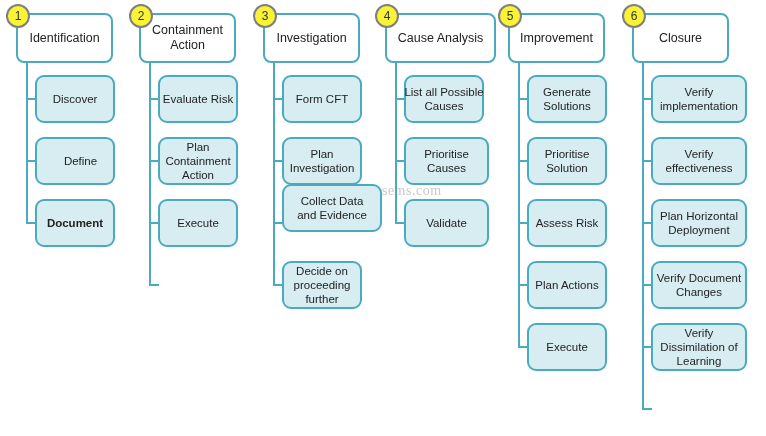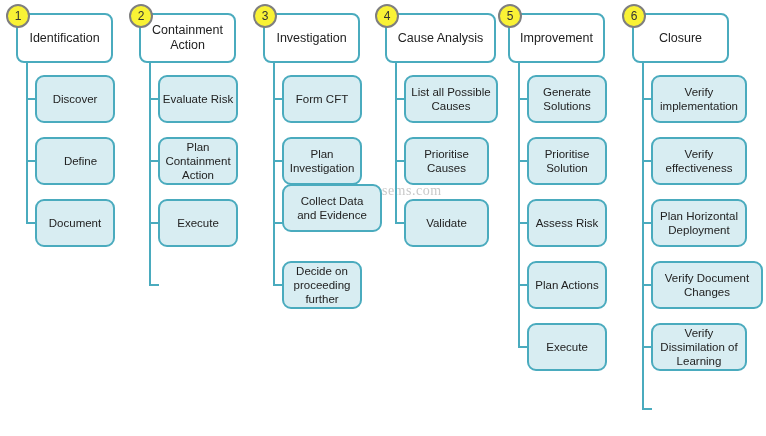--- a/index.html
+++ b/index.html
@@ -91,21 +91,21 @@
   <div id="columns-root">
       <div class="column" style="left: 16px;">
         <div class="vline" style="left: 10px; top: 60px; height: 164px;"></div>
         <div class="header-box" style="left: 0px; width: 97px;">Identification</div>
         <div class="circle" style="left: -10px;">1</div>
         <div class="stub" style="left: 10px; top: 98px;"></div>
         <div class="child-box" style="left: 19px; top: 75px; width: 80px;">Discover</div>
         <div class="stub" style="left: 10px; top: 160px;"></div>
         <div class="child-box" style="left: 19px; top: 137px; width: 80px; padding-left: 11px;">Define</div>
         <div class="stub" style="left: 10px; top: 222px;"></div>
-        <div class="child-box" style="left: 19px; top: 199px; width: 80px;">Document</div>
+        <div class="child-box" style="left: 19px; top: 199px; width: 80px; font-weight: bold;">Document</div>
       </div>
       <div class="column" style="left: 139px;">
         <div class="vline" style="left: 10px; top: 60px; height: 226px;"></div>
         <div class="header-box" style="left: 0px; width: 97px;">Containment
 Action</div>
         <div class="circle" style="left: -10px;">2</div>
         <div class="stub" style="left: 10px; top: 98px;"></div>
         <div class="child-box" style="left: 19px; top: 75px; width: 80px;">Evaluate Risk</div>
         <div class="stub" style="left: 10px; top: 160px;"></div>
         <div class="child-box" style="left: 19px; top: 137px; width: 80px;">Plan
@@ -130,21 +130,21 @@
         <div class="stub" style="left: 10px; top: 284px;"></div>
         <div class="child-box" style="left: 19px; top: 261px; width: 80px;">Decide on
 proceeding
 further</div>
       </div>
       <div class="column" style="left: 385px;">
         <div class="vline" style="left: 10px; top: 60px; height: 164px;"></div>
         <div class="header-box" style="left: 0px; width: 111px;">Cause Analysis</div>
         <div class="circle" style="left: -10px;">4</div>
         <div class="stub" style="left: 10px; top: 98px;"></div>
-        <div class="child-box" style="left: 19px; top: 75px; width: 94px;">List all Possible
+        <div class="child-box" style="left: 19px; top: 75px; width: 80px;">List all Possible
 Causes</div>
         <div class="stub" style="left: 10px; top: 160px;"></div>
         <div class="child-box" style="left: 19px; top: 137px; width: 85px;">Prioritise
 Causes</div>
         <div class="stub" style="left: 10px; top: 222px;"></div>
         <div class="child-box" style="left: 19px; top: 199px; width: 85px;">Validate</div>
       </div>
       <div class="column" style="left: 508px;">
         <div class="vline" style="left: 10px; top: 60px; height: 288px;"></div>
         <div class="header-box" style="left: 0px; width: 97px;">Improvement</div>
@@ -169,21 +169,21 @@
         <div class="stub" style="left: 10px; top: 98px;"></div>
         <div class="child-box" style="left: 19px; top: 75px; width: 96px;">Verify
 implementation</div>
         <div class="stub" style="left: 10px; top: 160px;"></div>
         <div class="child-box" style="left: 19px; top: 137px; width: 96px;">Verify
 effectiveness</div>
         <div class="stub" style="left: 10px; top: 222px;"></div>
         <div class="child-box" style="left: 19px; top: 199px; width: 96px;">Plan Horizontal
 Deployment</div>
         <div class="stub" style="left: 10px; top: 284px;"></div>
-        <div class="child-box" style="left: 19px; top: 261px; width: 112px;">Verify Document
+        <div class="child-box" style="left: 19px; top: 261px; width: 96px;">Verify Document
 Changes</div>
         <div class="stub" style="left: 10px; top: 346px;"></div>
         <div class="child-box" style="left: 19px; top: 323px; width: 96px;">Verify
 Dissimilation of
 Learning</div>
         <div class="stub" style="left: 10px; top: 408px;"></div>
       </div>
     </div>
 </div>
 

